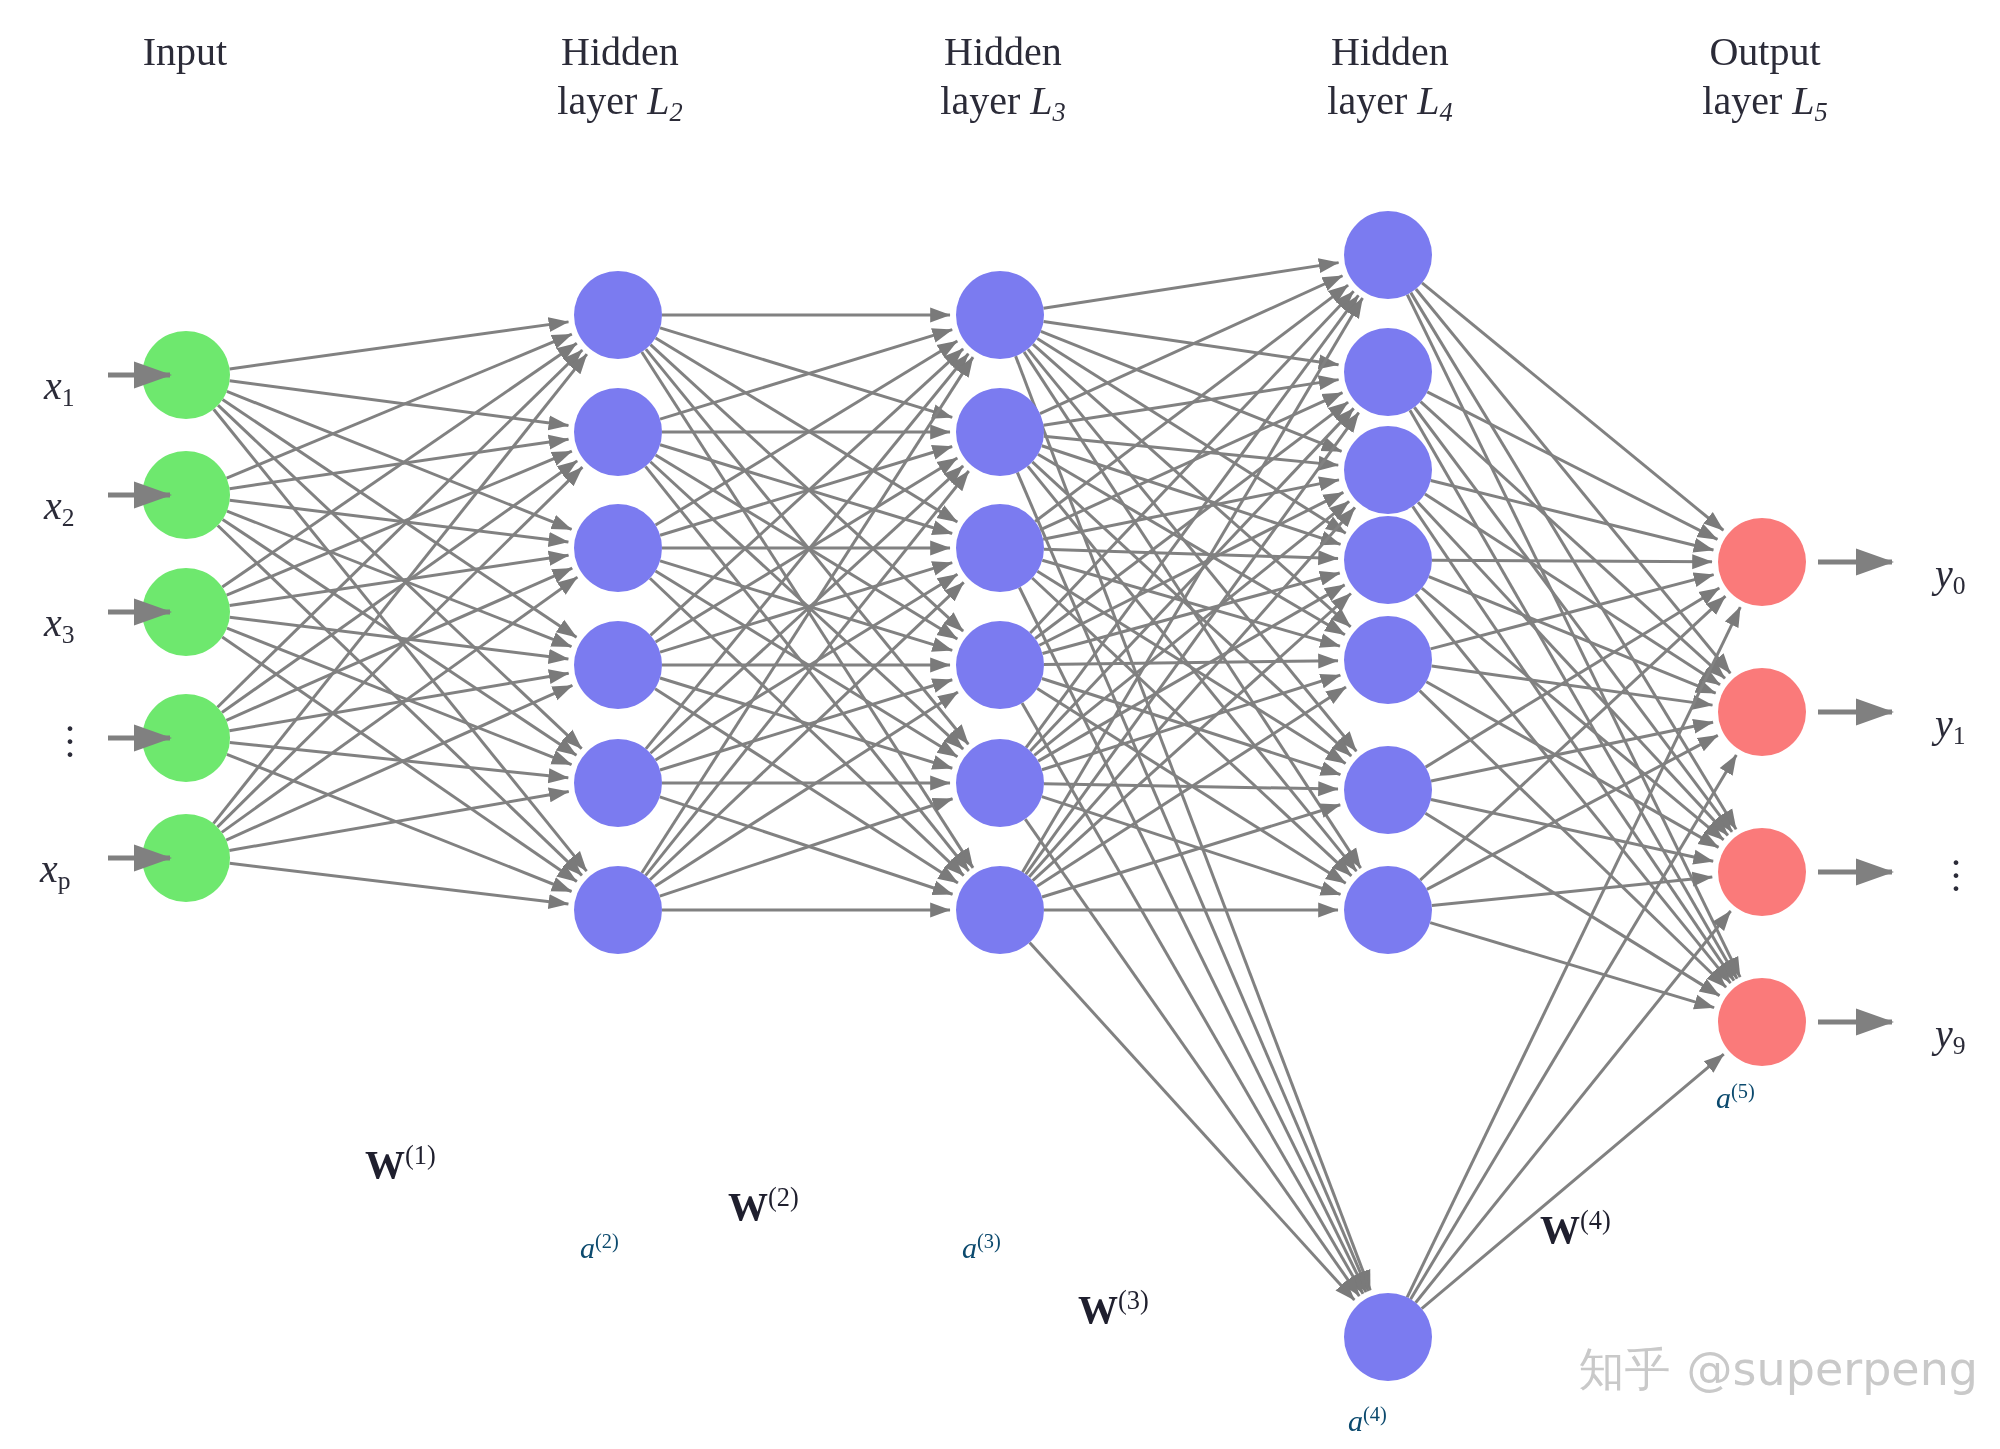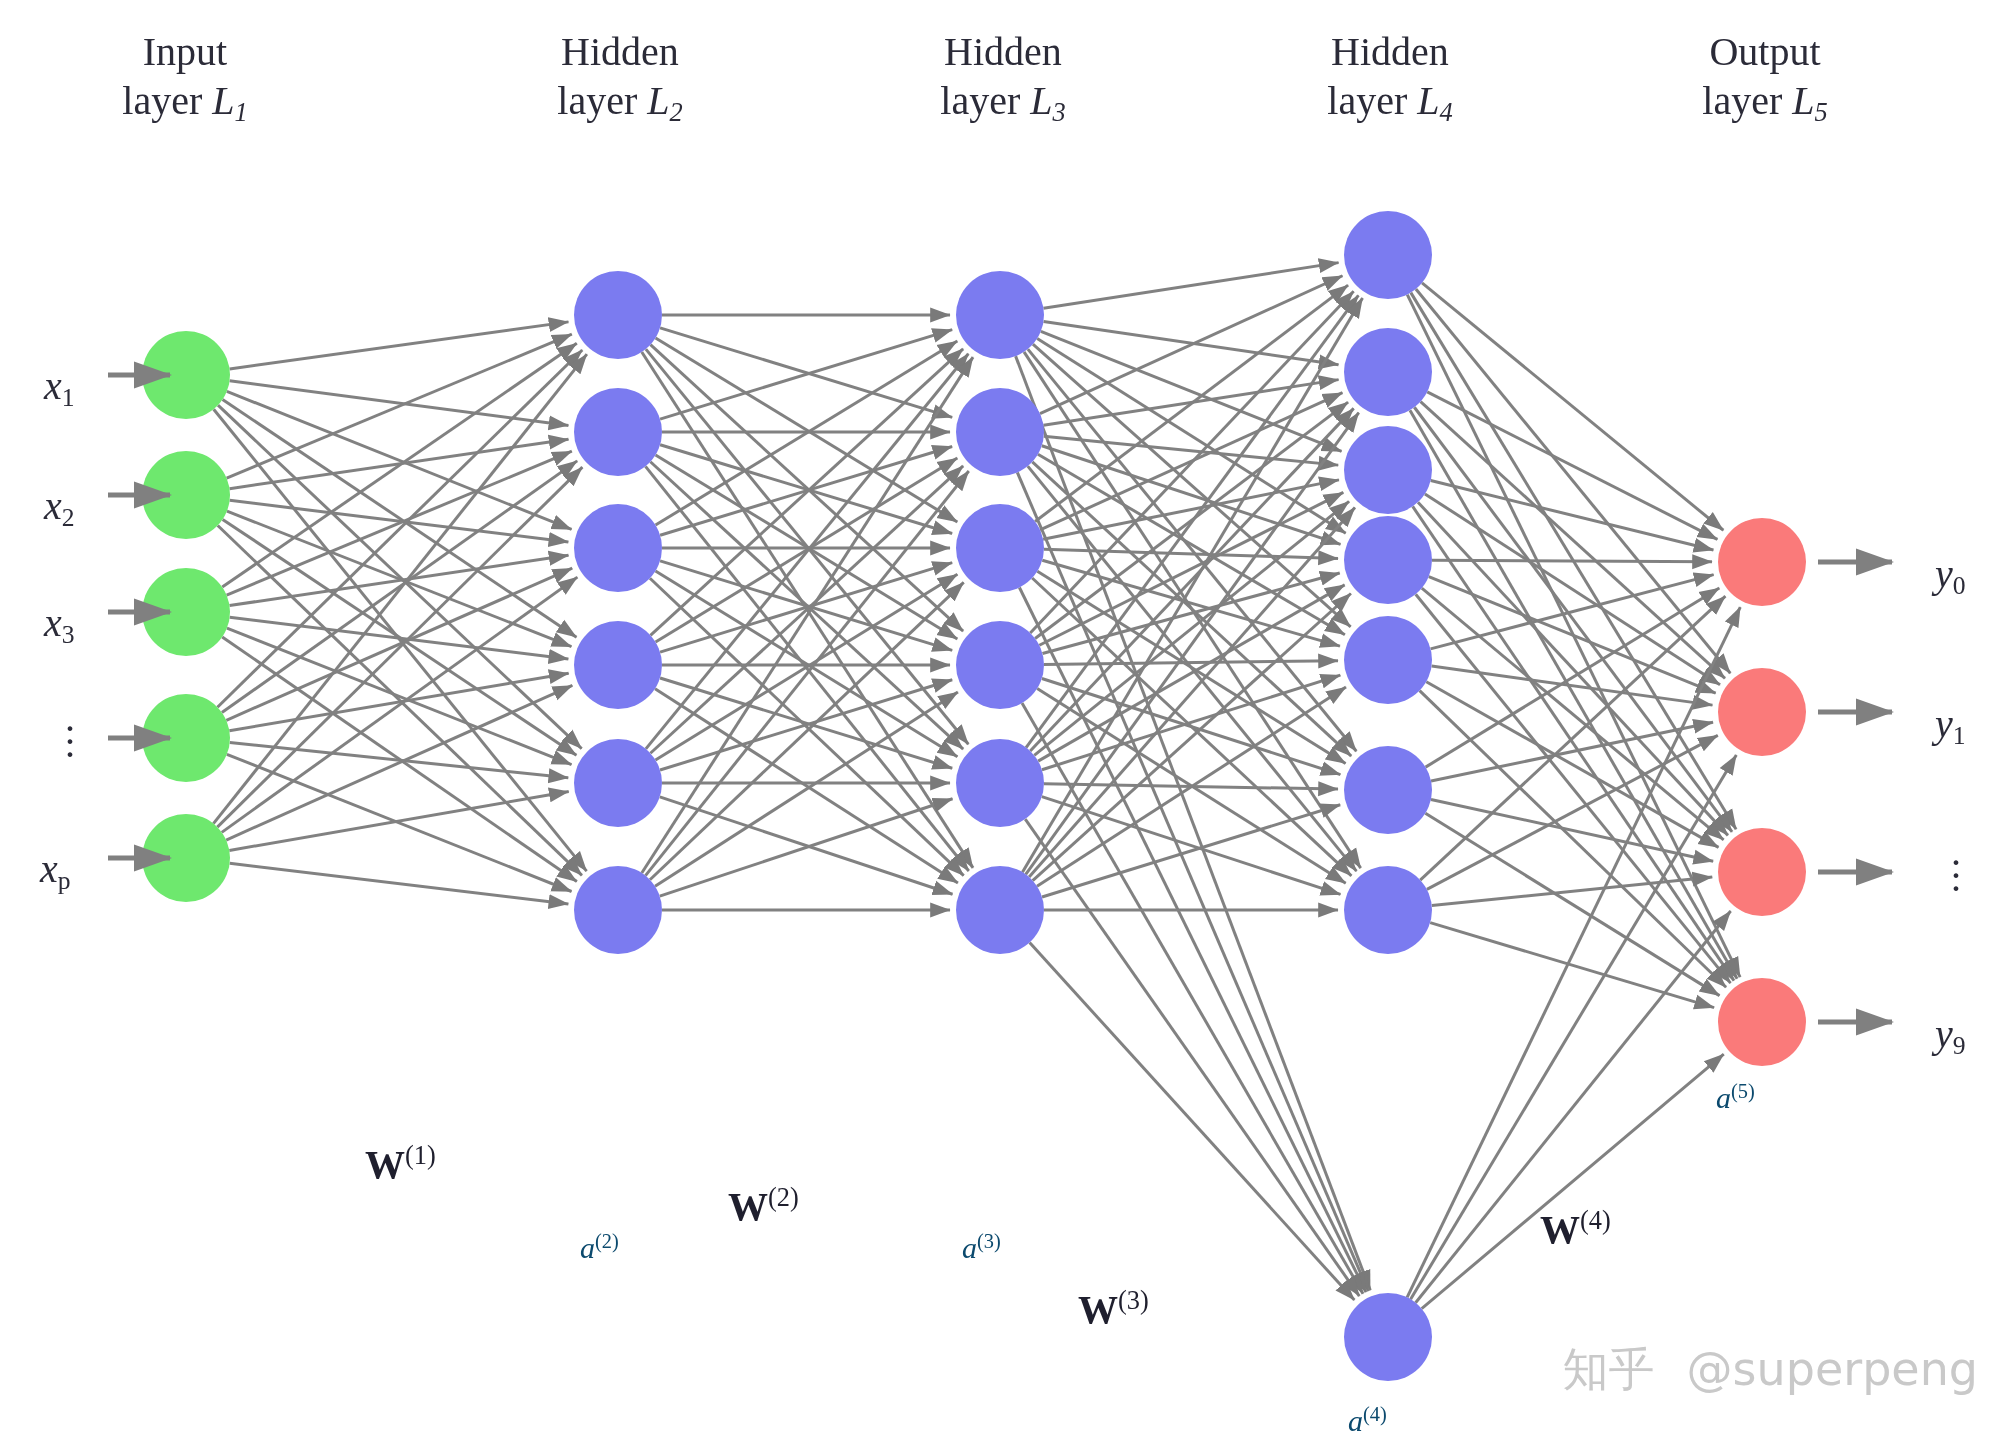--- a/index.html
+++ b/index.html
@@ -27,21 +27,21 @@
           color:#1f1f2e;white-space:nowrap;}
   .wlabel .supn{font-weight:normal;}
 
   .alabel{position:absolute;font-size:30px;font-style:italic;
           color:#0c4a6e;white-space:nowrap;}
   .alabel .supn{font-style:normal;font-size:0.68em;vertical-align:0.5em;}
 
   #watermark{position:absolute;right:22px;bottom:48px;font-size:46px;
              color:#c9c9c9;white-space:nowrap;
              font-family:"DejaVu Sans","Liberation Sans",sans-serif;}
-  #watermark .zh{margin-right:32px;}
+  #watermark .zh{margin-right:16px;}
 </style>
 </head>
 <body>
 
 <div id="stage">
 
   <svg id="net" viewBox="0 0 2000 1449" preserveAspectRatio="none" aria-hidden="true">
     <defs>
       <marker id="arrowGray" markerWidth="9" markerHeight="9" refX="7.2" refY="3.1" orient="auto" markerUnits="strokeWidth">
         <path d="M0,0.4 L7.6,3.1 L0,5.8 z" fill="#808080"></path>
@@ -240,24 +240,20 @@
         <line x1="108" y1="858" x2="170" y2="858"></line>
         <line x1="1818" y1="562" x2="1892" y2="562"></line>
         <line x1="1818" y1="712" x2="1892" y2="712"></line>
         <line x1="1818" y1="872" x2="1892" y2="872"></line>
         <line x1="1818" y1="1022" x2="1892" y2="1022"></line>
       </g>
   </svg>
 
   <div class="col-title" style="left:60px;top:28px;width:250px;">
     <span>Input</span>
-    <span class="ln2">
-      <span>layer</span>
-      <span class="ital">L</span><span class="sub">1</span>
-    </span>
   </div>
 
   <div class="col-title" style="left:495px;top:28px;width:250px;">
     <span>Hidden</span>
     <span class="ln2">
       <span>layer</span>
       <span class="ital">L</span><span class="sub">2</span>
     </span>
   </div>
 

